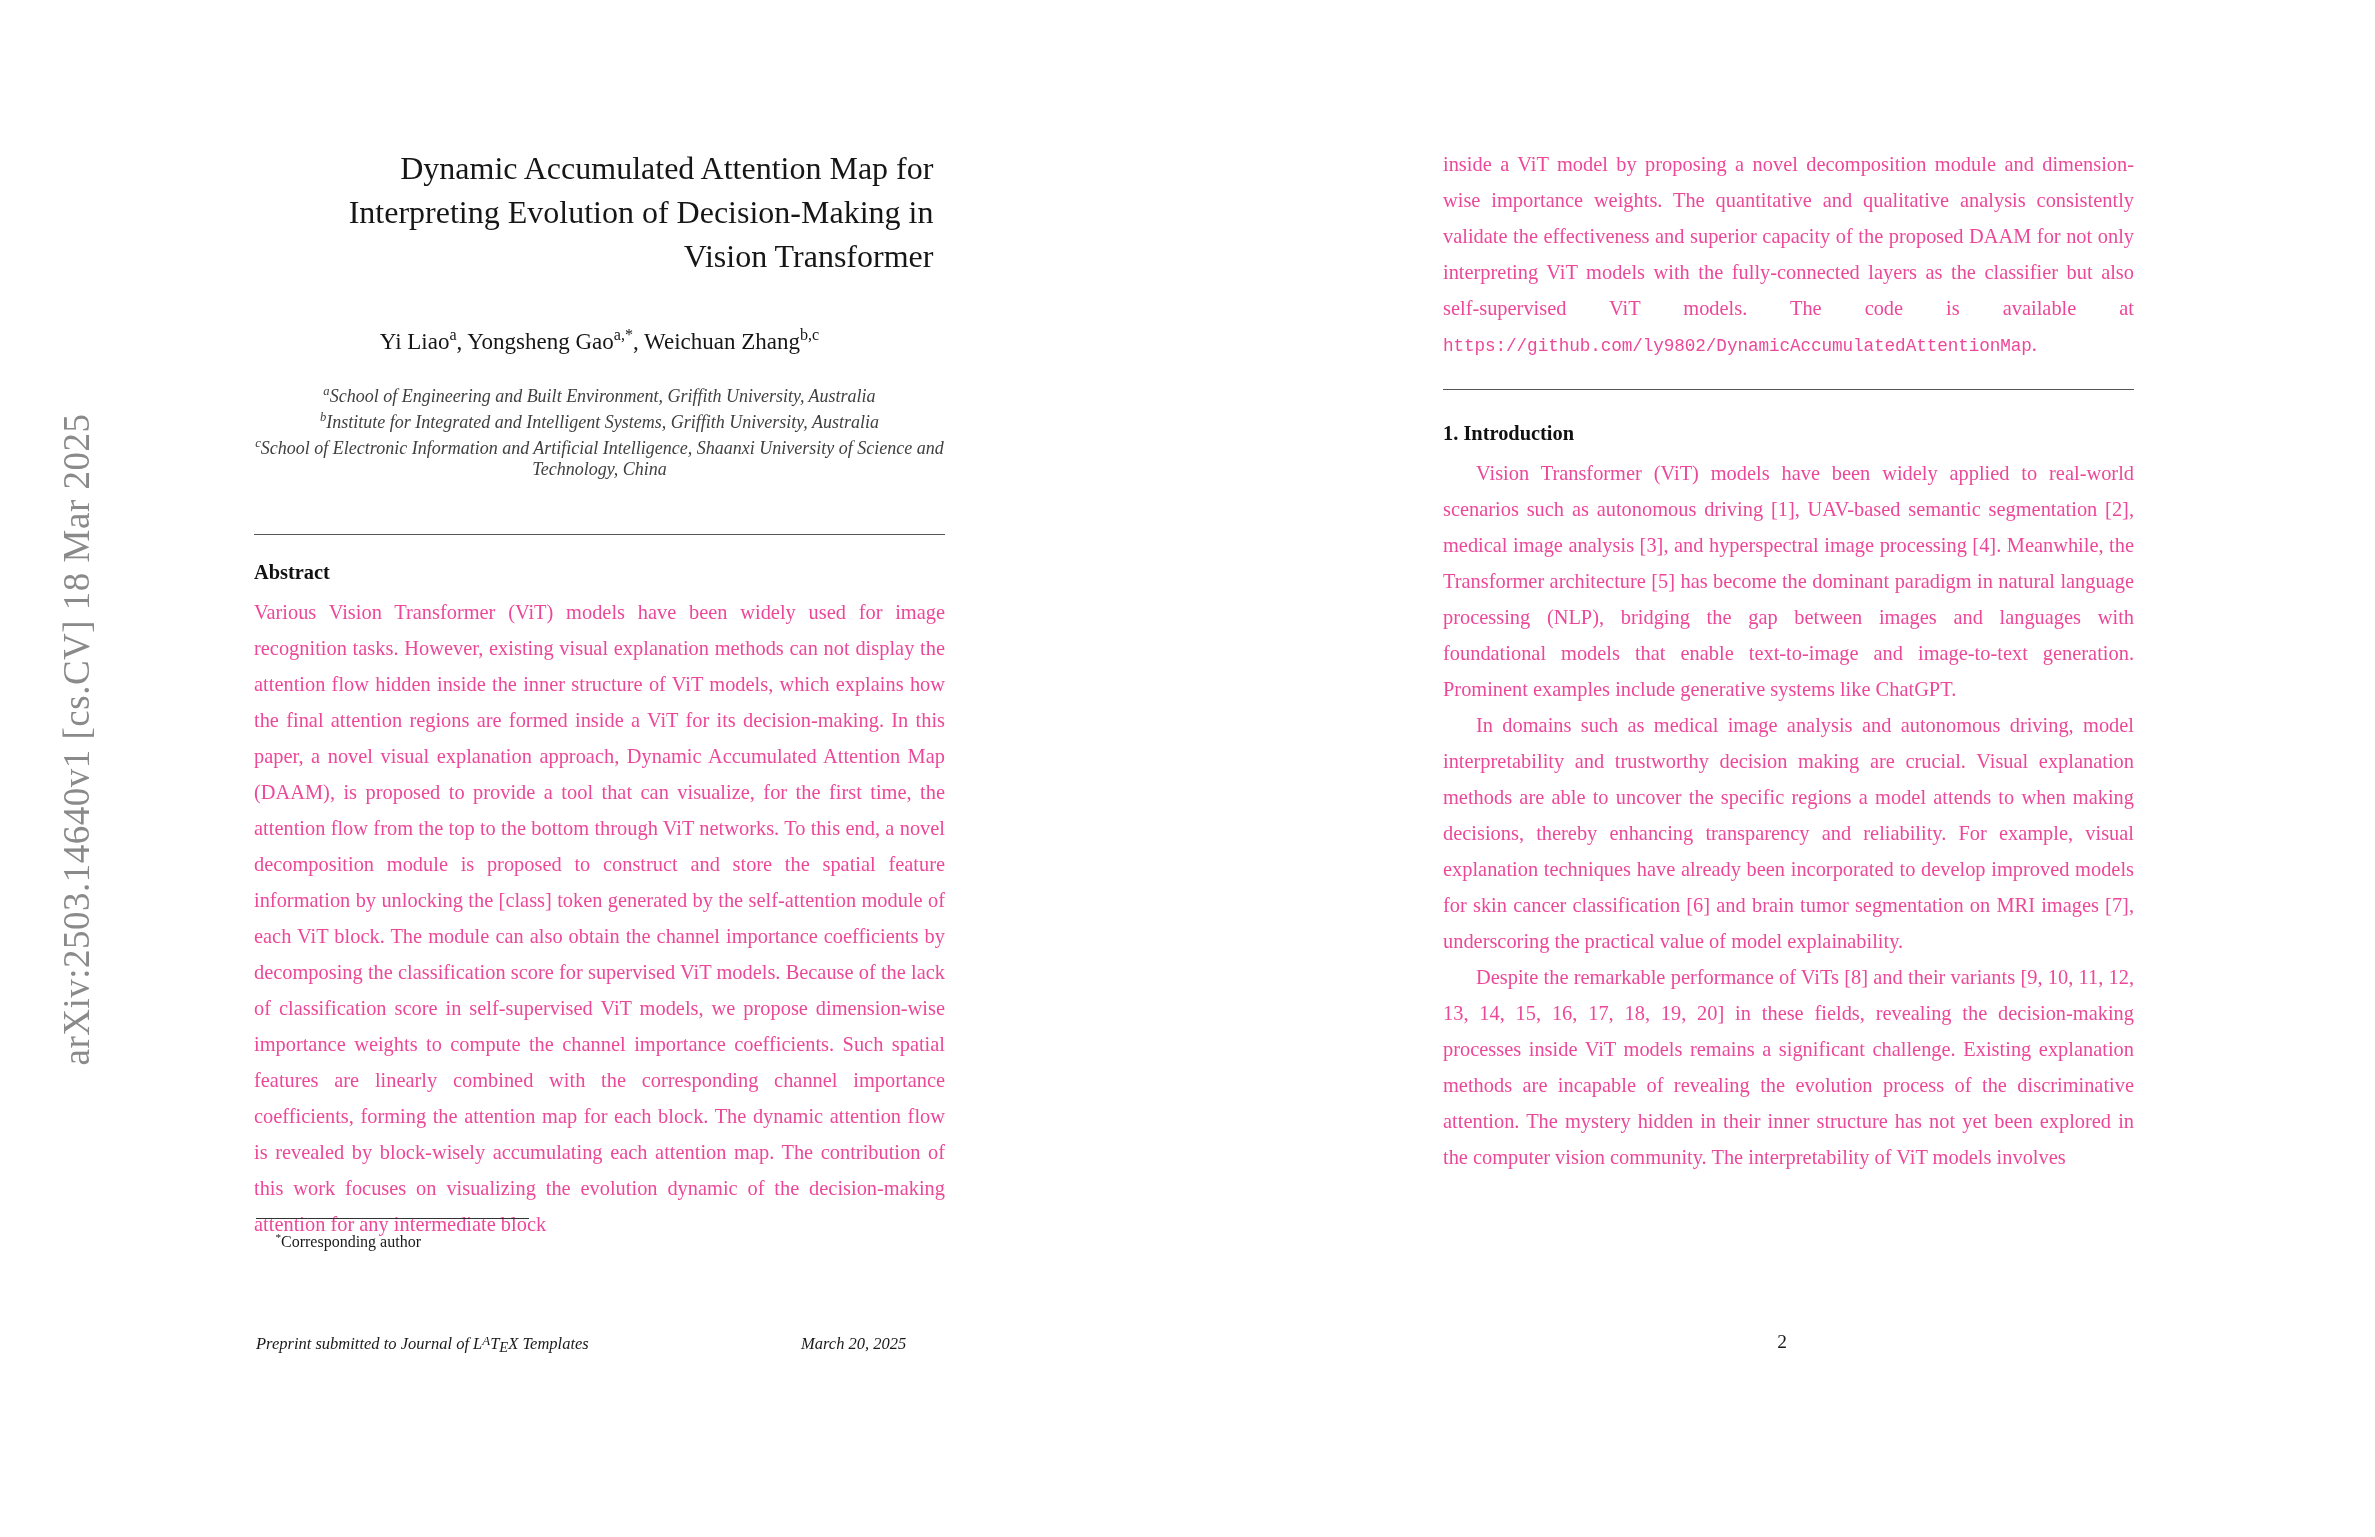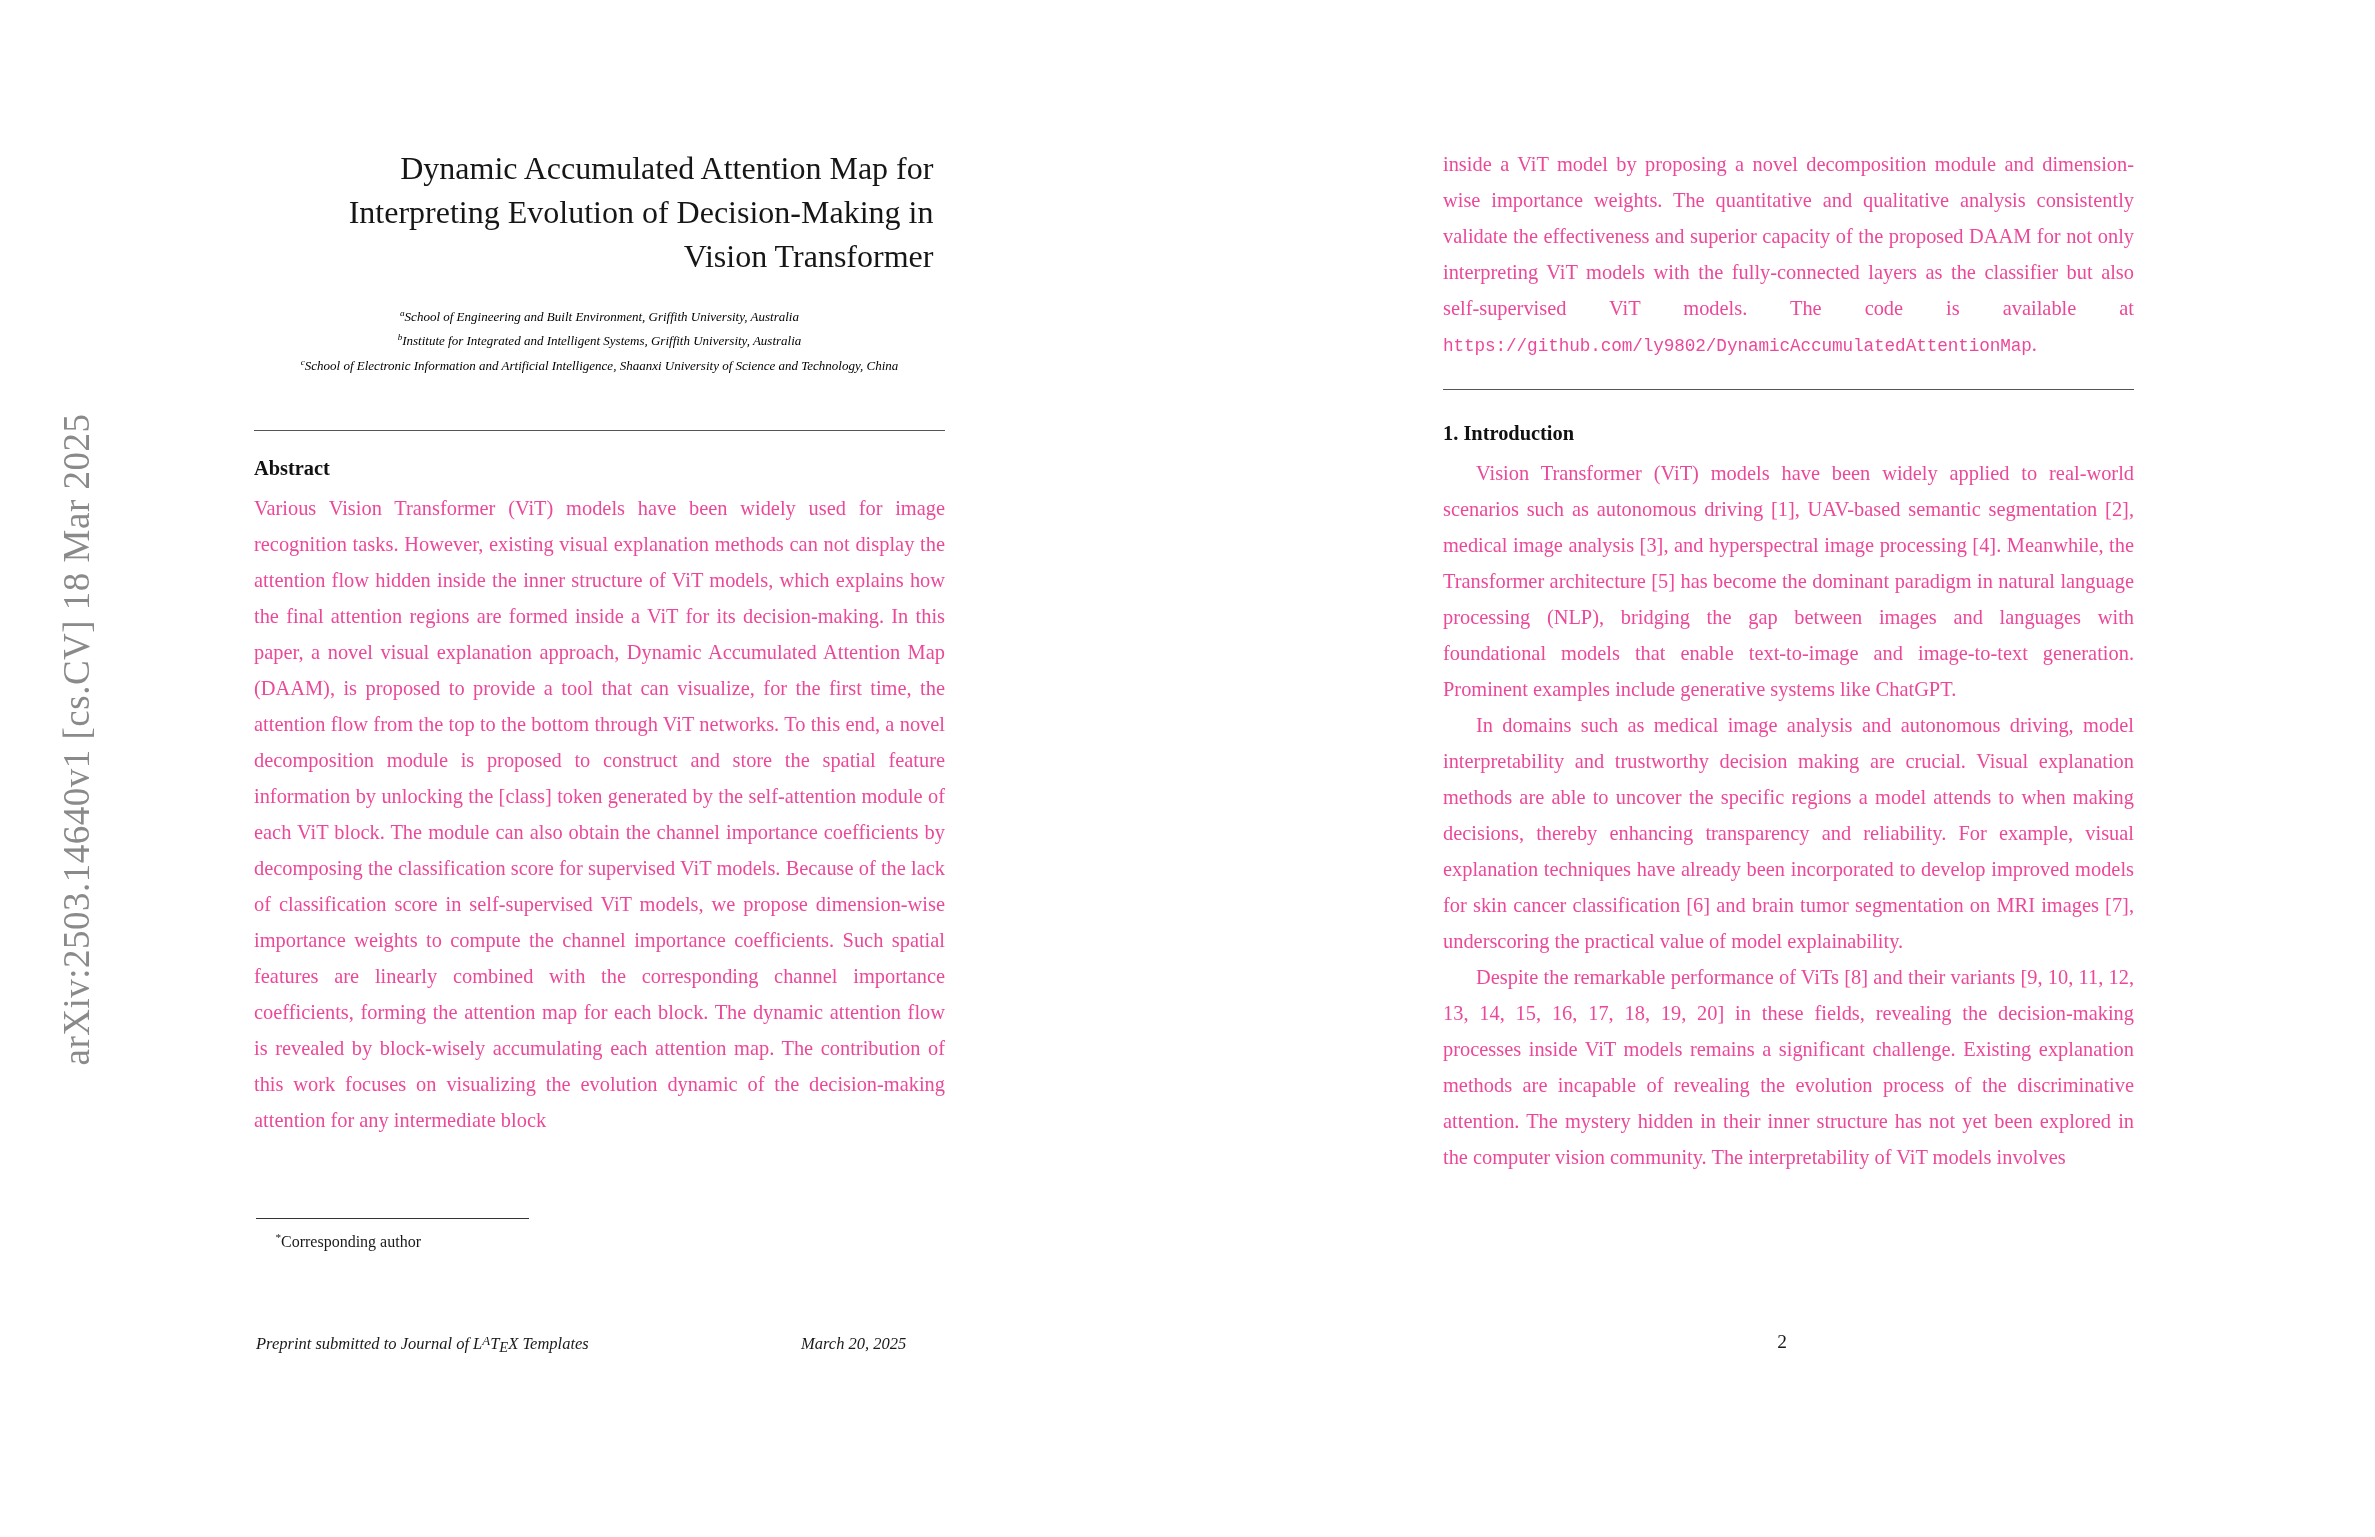--- a/index.html
+++ b/index.html
@@ -64,25 +64,25 @@
   }
   .authors {
     margin-top: 42px;
     font-size: 23px;
     text-align: center;
     line-height: 29px;
     color: #161616;
   }
   .affils {
     margin-top: 25px;
-    font-size: 13px;
+    font-size: 18px;
     font-style: italic;
     text-align: center;
     line-height: 21px;
-    color: #000000;
+    color: #404040;
   }
   sup.mk {
     font-size: 0.7em;
     vertical-align: super;
     font-style: normal;
   }
   .affils sup.mk { font-style: italic; }
 
   .rule {
     border: 0;
@@ -172,20 +172,23 @@
 
 <div id="page">
 
   <div id="arxiv-stamp">arXiv:2503.14640v1  [cs.CV]  18 Mar 2025</div>
 
   <div class="sheet" id="sheet-left">
     <div class="col" id="col-left">
 
       <h1 class="title">Dynamic Accumulated Attention Map for Interpreting Evolution of Decision-Making in Vision Transformer</h1>
 
+      <div class="authors">
+        <span>Yi Liao</span><sup class="mk">a</sup><span>, Yongsheng Gao</span><sup class="mk">a,*</sup><span>, Weichuan Zhang</span><sup class="mk">b,c</sup>
+      </div>
 
       <div class="affils">
         <div><sup class="mk">a</sup><span>School of Engineering and Built Environment, Griffith University, Australia</span></div>
         <div><sup class="mk">b</sup><span>Institute for Integrated and Intelligent Systems, Griffith University, Australia</span></div>
         <div><sup class="mk">c</sup><span>School of Electronic Information and Artificial Intelligence, Shaanxi University of Science and Technology, China</span></div>
       </div>
 
       <hr class="rule" id="rule-abstract-top">
 
       <div class="sec-head" id="abstract-heading">Abstract</div>

